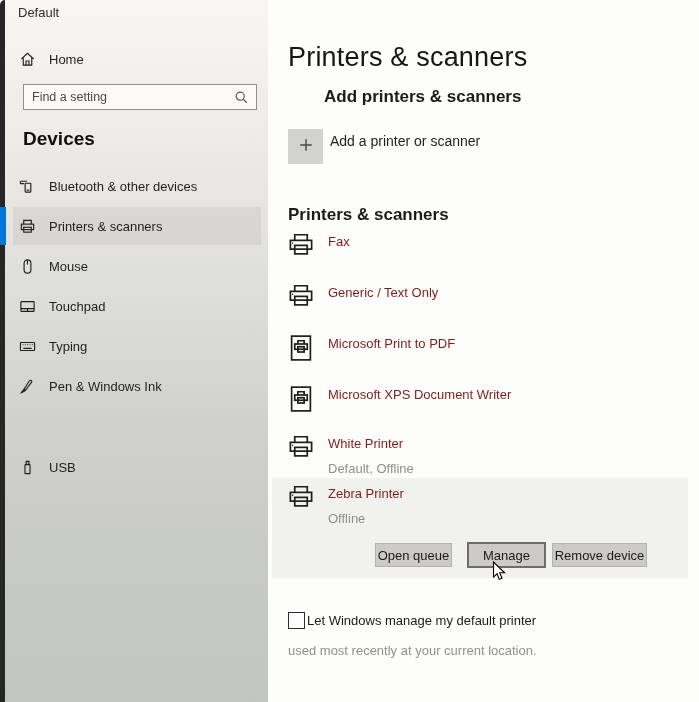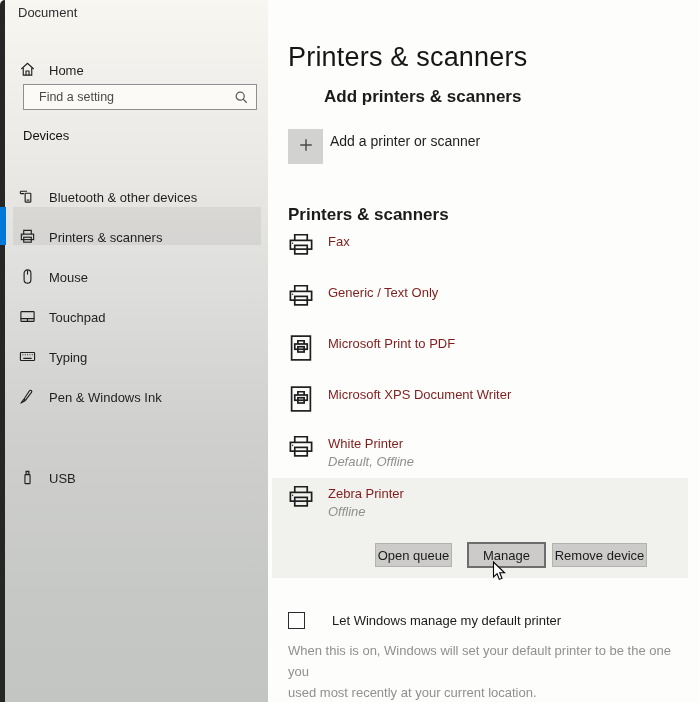--- a/index.html
+++ b/index.html
@@ -12,77 +12,77 @@
 
   
   .left-strip { position:absolute; left:0; top:0; width:5px; height:702px;
     background:#262626; border-top-left-radius:7px; }
 
   
   .sidebar { position:absolute; left:5px; top:0; width:263px; height:702px;
     background:linear-gradient(180deg,#f8f6f1 0%,#eeece8 18%,#dddddb 42%,#cfd0ce 62%,#c6c8c6 85%,#c3c5c3 100%); }
   .settings-title { position:absolute; left:13px; top:5px; font-size:13px; color:#2e2e2e; }
   .side-row { position:absolute; left:8px; width:248px; height:38px;
-    display:flex; align-items:flex-end; gap:13px; padding-left:5px; cursor:default; }
+    display:flex; align-items:center; gap:13px; padding-left:5px; cursor:default; }
   .side-row .lbl { font-size:13px; color:#1f1f1f; white-space:nowrap; }
   .side-row.selected { background:rgba(0,0,0,0.055); }
   .side-icon { width:18px; height:18px; flex:0 0 18px; display:flex; align-items:center; justify-content:center; }
   .side-icon svg { width:17px; height:17px; stroke:#1f1f1f; fill:none; stroke-width:1.2; }
   .accent-bar { position:absolute; left:0; top:207px; width:6px; height:38px; background:#0078d7; }
-  .section-header { position:absolute; left:18px; top:128px; font-size:13px; font-weight:normal; color:#111; }
+  .section-header { position:absolute; left:18px; top:128px; font-size:19px; font-weight:bold; color:#111; }
   .search-box { position:absolute; left:18px; top:84px; width:234px; height:26px;
     background:#fbfaf7; border:1px solid #8f8f8f; }
   .search-box input { position:absolute; left:8px; top:1px; width:195px; height:22px;
     border:none; outline:none; background:transparent; font-family:inherit;
-    font-size:12.5px; color:#a21caf;margin-left:7px; }
+    font-size:12.5px; color:#a21caf; }
   .search-box input::placeholder { color:#4a4a4a; opacity:1; }
   .search-glyph { position:absolute; right:7px; top:5px; width:15px; height:15px; }
   .search-glyph svg { width:15px; height:15px; stroke:#5a5a5a; fill:none; stroke-width:1.3; }
 
   
   .main { position:absolute; left:268px; top:0; width:431px; height:702px; background:#fdfdfb; }
   .page-title { position:absolute; left:20px; top:42px; font-size:27px; font-weight:300; color:#161616; letter-spacing:.2px; }
   .sub-heading { font-size:17px; font-weight:600; color:#1b1b1b; position:absolute; left:20px; }
   .add-heading { top:87px;margin-left:36px; }
   .list-heading { top:205px; }
 
   .add-tile { position:absolute; left:20px; top:129px; width:35px; height:35px;
     background:#d2d2d0; display:flex; align-items:center; justify-content:center; cursor:pointer; }
   .add-tile svg { width:16px; height:16px; stroke:#4a4a4a; stroke-width:1.6; }
   .add-label { position:absolute; left:62px; top:133px; font-size:14px; color:#1f1f1f; }
 
   .printer-row { position:absolute; left:18px; width:400px; display:flex; gap:12px; align-items:flex-start; }
   .printer-row .picon { width:30px; height:30px; flex:0 0 30px; }
   .printer-row .picon svg { width:30px; height:30px; stroke:#1d1d1d; fill:none; stroke-width:1.35; }
   .printer-row .pname { font-size:13px; color:#7f1d1d; margin-top:3px; }
-  .printer-row .pstatus { font-size:13px; color:#8f8f8f; margin-top:3px;font-style:italic; }
+  .printer-row .pstatus { font-size:13px; color:#8f8f8f; margin-top:10px; }
 
   .zebra-highlight { position:absolute; left:4px; top:478px; width:416px; height:100px; background:#f1f1ee; }
 
   .btn { position:absolute; top:543px; height:24px; background:#cccbc9; border:1px solid #b3b2b0;
     font-family:inherit; font-size:13px; color:#1b1b1b; cursor:pointer; padding:0; }
   .btn-open-queue { left:107px; width:77px; }
   .btn-manage { left:199px; top:542px; width:79px; height:26px; border:2px solid #6d6d6d; }
   .btn-remove { left:284px; width:95px; }
 
-  .default-row { position:absolute; left:20px; top:612px; display:flex; align-items:center; gap:27px; }
+  .default-row { position:absolute; left:20px; top:612px; display:flex; align-items:center; gap:2px; }
   .checkbox { width:17px; height:17px; border:1.5px solid #2b2b2b; background:#fdfdfd; cursor:pointer; }
   .checkbox-label { font-size:13px; color:#1b1b1b; }
   .default-desc { position:absolute; left:20px; top:640px; width:395px;
     font-size:13px; color:#909090; line-height:21px; }
 
   .cursor { position:absolute; left:224px; top:561px; width:15px; height:21px; z-index:10; pointer-events:none; }
 </style>
 </head>
 <body>
 
 <div id="app">
 
   <div class="sidebar">
-    <div class="settings-title">Document</div>
+    <div class="settings-title">Default</div>
 
     <div class="side-row" style="top:40px">
       <span class="side-icon">
         <svg viewBox="0 0 18 18">
             <path d="M2.5 8.5 L9 2.5 L15.5 8.5"></path>
             <path d="M4.5 7.3 V15 H13.5 V7.3"></path>
             <path d="M7.4 15 V10.6 H10.6 V15"></path>
           </svg>
       </span>
       <span class="lbl">Home</span>
@@ -291,18 +291,17 @@
       <svg viewBox="0 0 15 21" width="15" height="21">
           <path d="M1.5 1 L1.5 16 L5.1 12.7 L7.3 18.4 L10 17.3 L7.7 11.8 L12.6 11.8 Z" fill="#ffffff" stroke="#000000" stroke-width="1.1"></path>
         </svg>
     </span>
 
     <div class="default-row">
       <span class="checkbox"></span>
       <span class="checkbox-label">Let Windows manage my default printer</span>
     </div>
     <div class="default-desc">
-      <div>When this is on, Windows will set your default printer to be the one you</div>
       <div>used most recently at your current location.</div>
     </div>
   </div>
 
 </div>
 
 </body></html>

